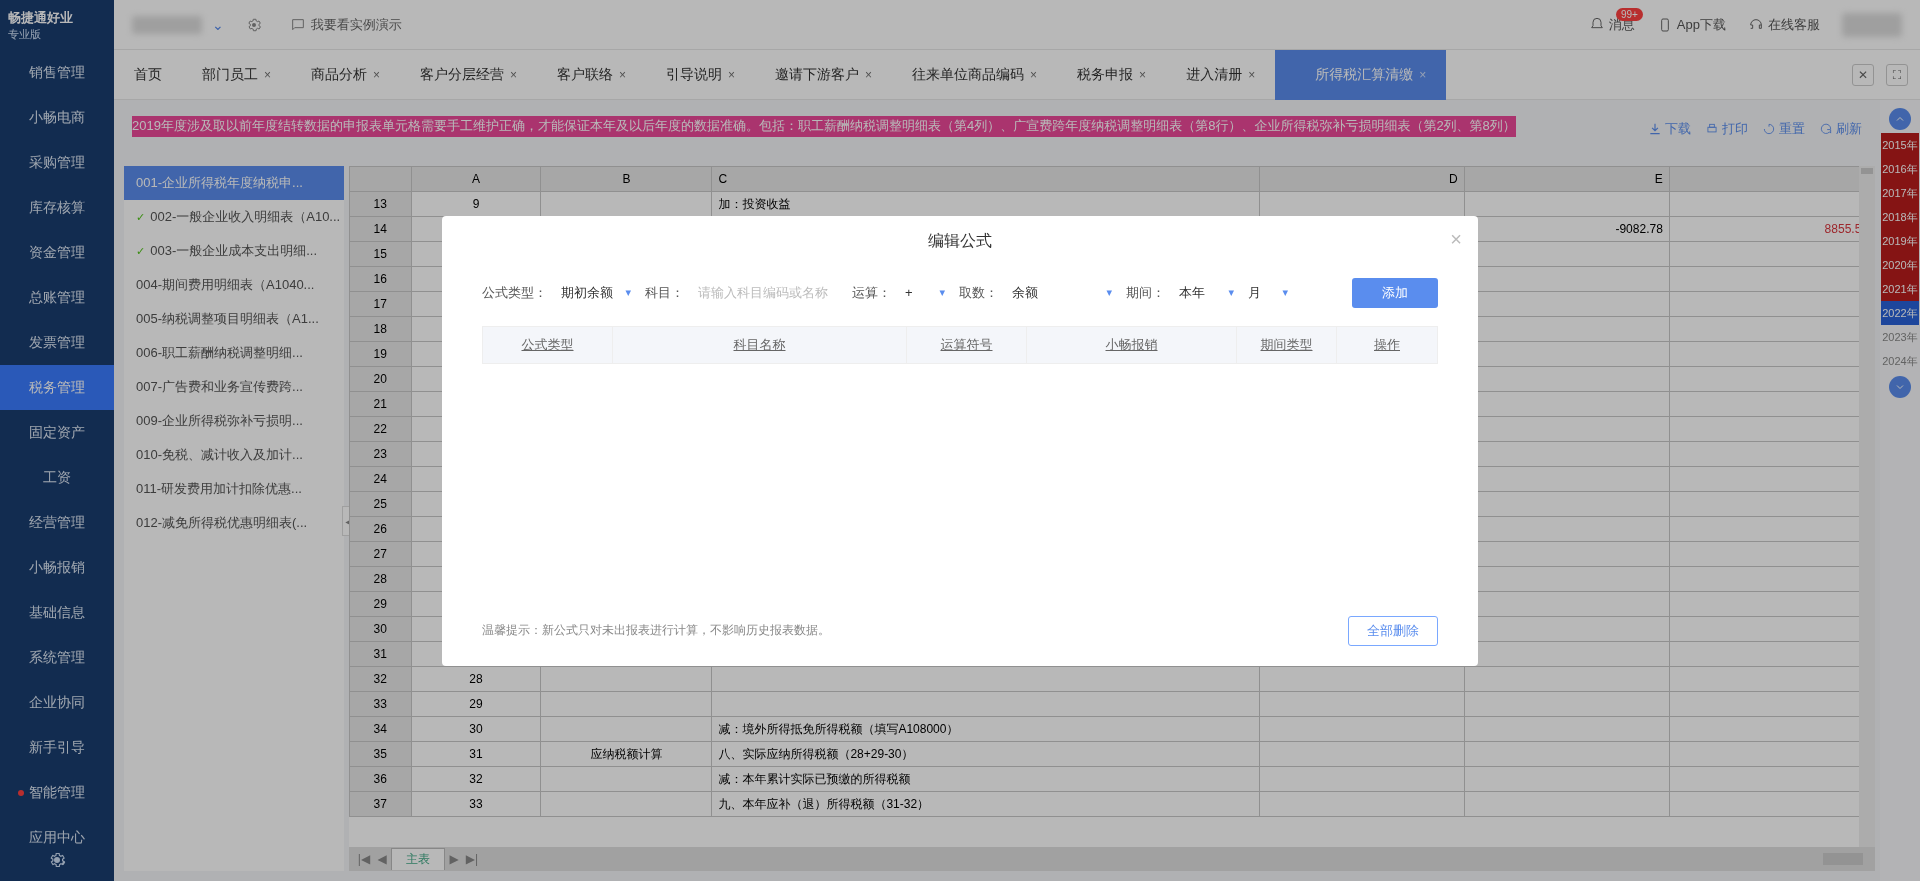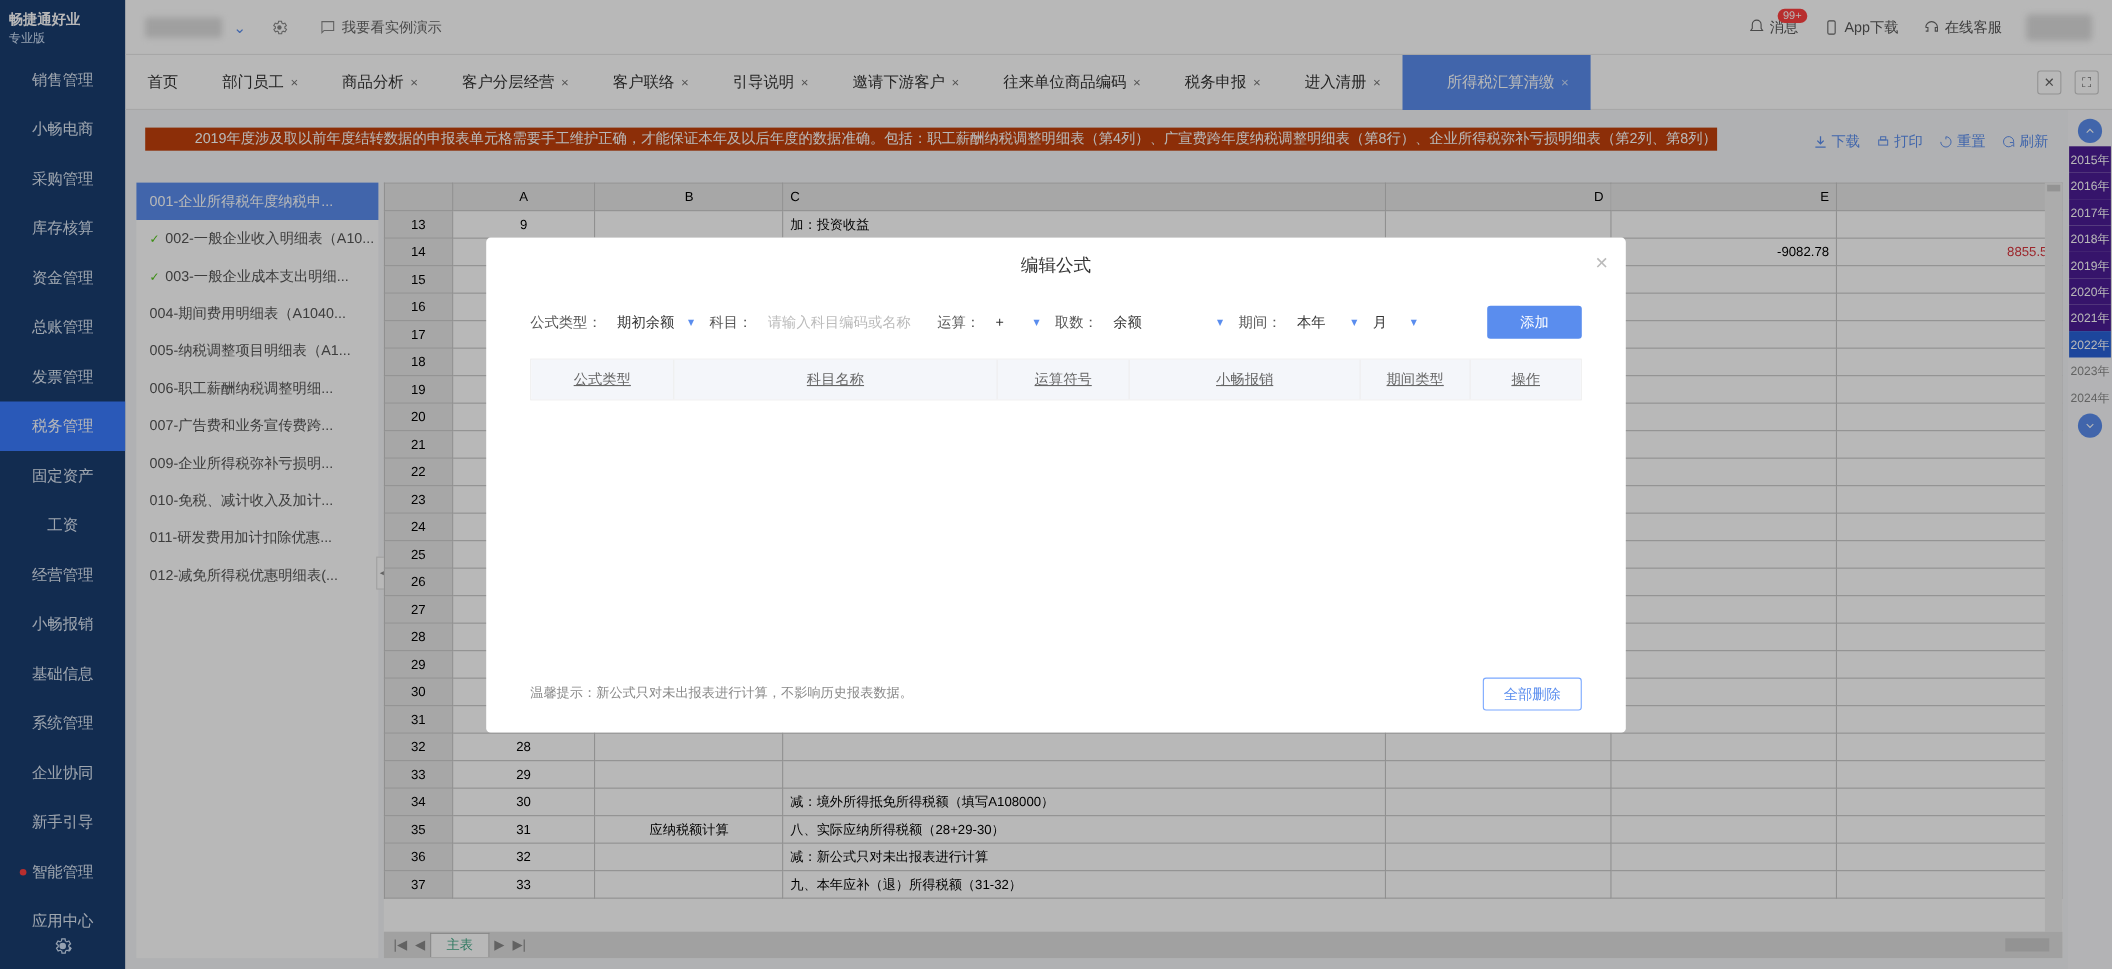--- a/index.html
+++ b/index.html
@@ -33,21 +33,21 @@
 .tabs-bar { position: absolute; left: 114px; top: 50px; right: 0; height: 50px; background: #fff; display: flex; align-items: center; border-bottom: 1px solid #e8e8e8; }
 .tab { height: 50px; display: flex; align-items: center; padding: 0 20px; font-size: 14px; color: #333; cursor: pointer; position: relative; }
 .tab.active { background: #5a8dee; color: #fff; padding-left: 40px; }
 .tab .close-x { margin-left: 6px; font-size: 12px; color: inherit; opacity: 0.7; }
 .tabs-end { margin-left: auto; display: flex; align-items: center; gap: 12px; padding-right: 12px; }
 .tabs-end .icon-btn { width: 22px; height: 22px; display: flex; align-items: center; justify-content: center; border: 1px solid #ccc; border-radius: 3px; font-size: 12px; color: #666; cursor: pointer; }
 
 
 .content { position: absolute; left: 114px; top: 100px; right: 0; bottom: 0; background: #f4f6f8; }
 .notice-bar { margin: 10px; padding: 6px 8px; font-size: 13px; color: #fff; display: flex; align-items: flex-start; }
-.notice-text { background: #c2410c; line-height: 1.6; padding-left: 45px; }
+.notice-text { background: #ec4899; line-height: 1.6; }
 .toolbar-right { position: absolute; right: 58px; top: 20px; display: flex; gap: 14px; }
 .tool-btn { display: flex; align-items: center; gap: 3px; color: #5a8dee; font-size: 13px; cursor: pointer; }
 .tool-btn svg { width: 14px; height: 14px; fill: #5a8dee; }
 
 
 .form-tree { position: absolute; left: 10px; top: 66px; width: 220px; bottom: 10px; background: #fff; font-size: 13px; }
 .tree-item { padding: 8px 12px; color: #555; cursor: pointer; white-space: nowrap; overflow: hidden; text-overflow: ellipsis; display: flex; align-items: center; gap: 5px; }
 .tree-item.active { background: #5a8dee; color: #fff; }
 .tree-collapse { position: absolute; right: -12px; top: 340px; width: 14px; height: 30px; background: #fff; border: 1px solid #ddd; display: flex; align-items: center; justify-content: center; font-size: 10px; color: #888; cursor: pointer; }
 .ico-green { color: #52c41a; font-size: 11px; }
@@ -67,21 +67,21 @@
 .sheet-tabs .nav { width: 18px; text-align: center; color: #888; cursor: pointer; }
 .sheet-tabs .stab { padding: 2px 14px; background: #fff; border: 1px solid #bbb; border-bottom: none; color: #4a8; cursor: pointer; }
 .sheet-tabs .right-scr { margin-left: auto; width: 40px; height: 12px; background: #ccc; margin-right: 12px; }
 .sheet-vscroll { position: absolute; right: 0; top: 0; bottom: 24px; width: 16px; background: #efefef; }
 .sheet-vscroll::before { content: ""; position: absolute; left: 2px; top: 2px; right: 2px; height: 6px; background: #ccc; }
 
 
 .year-panel { position: absolute; right: 0; top: 0; bottom: 0; width: 40px; background: #f8f9fb; display: flex; flex-direction: column; align-items: center; padding-top: 8px; gap: 3px; }
 .year-panel .circ { width: 22px; height: 22px; border-radius: 50%; background: #5a8dee; display: flex; align-items: center; justify-content: center; cursor: pointer; }
 .year-panel .circ svg { width: 12px; height: 12px; fill: #fff; }
-.year-btn { width: 38px; height: 24px; font-size: 11px; display: flex; align-items: center; justify-content: center; color: #fff; background: #4c1d95; cursor: pointer; }
+.year-btn { width: 38px; height: 24px; font-size: 11px; display: flex; align-items: center; justify-content: center; color: #fff; background: #b91c1c; cursor: pointer; }
 .year-btn.inactive { background: transparent; color: #888; }
 .year-btn.current { background: #2962d9; }
 
 
 .overlay { position: absolute; inset: 0; background: rgba(0,0,0,0.28); z-index: 50; }
 .modal { position: absolute; left: 50%; top: 50%; transform: translate(-50%, -50%); width: 1036px; height: 450px; background: #fff; border-radius: 4px; z-index: 60; display: flex; flex-direction: column; }
 .modal-title { height: 52px; display: flex; align-items: center; justify-content: center; font-size: 16px; color: #333; position: relative; }
 .modal-close { position: absolute; right: 16px; top: 12px; font-size: 20px; color: #bbb; cursor: pointer; }
 .modal-form { padding: 10px 40px; display: flex; align-items: center; gap: 14px; font-size: 13px; color: #555; }
 .modal-form label { color: #555; }
@@ -553,21 +553,21 @@
             <td class="colB">应纳税额计算</td>
             <td class="colC">八、实际应纳所得税额（28+29-30）</td>
             <td class="colD"></td>
             <td class="colE"></td>
             <td class="colF"></td>
           </tr>
           <tr>
             <td class="rowhdr">36</td>
             <td class="colA">32</td>
             <td class="colB"></td>
-            <td class="colC">减：新公式只对未出报表进行计算</td>
+            <td class="colC">减：本年累计实际已预缴的所得税额</td>
             <td class="colD"></td>
             <td class="colE"></td>
             <td class="colF"></td>
           </tr>
           <tr>
             <td class="rowhdr">37</td>
             <td class="colA">33</td>
             <td class="colB"></td>
             <td class="colC">九、本年应补（退）所得税额（31-32）</td>
             <td class="colD"></td>

